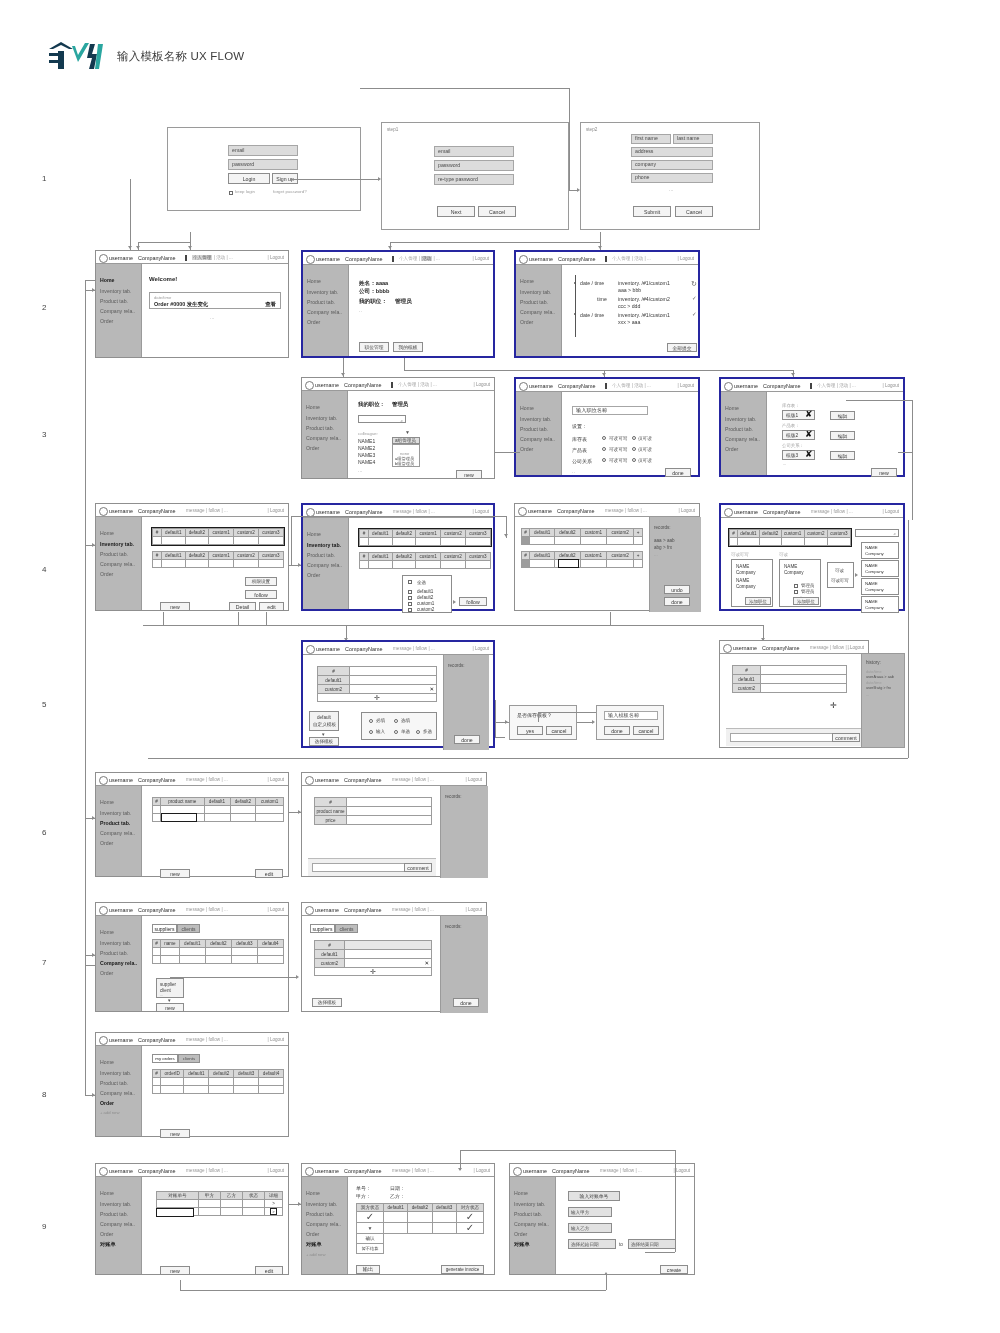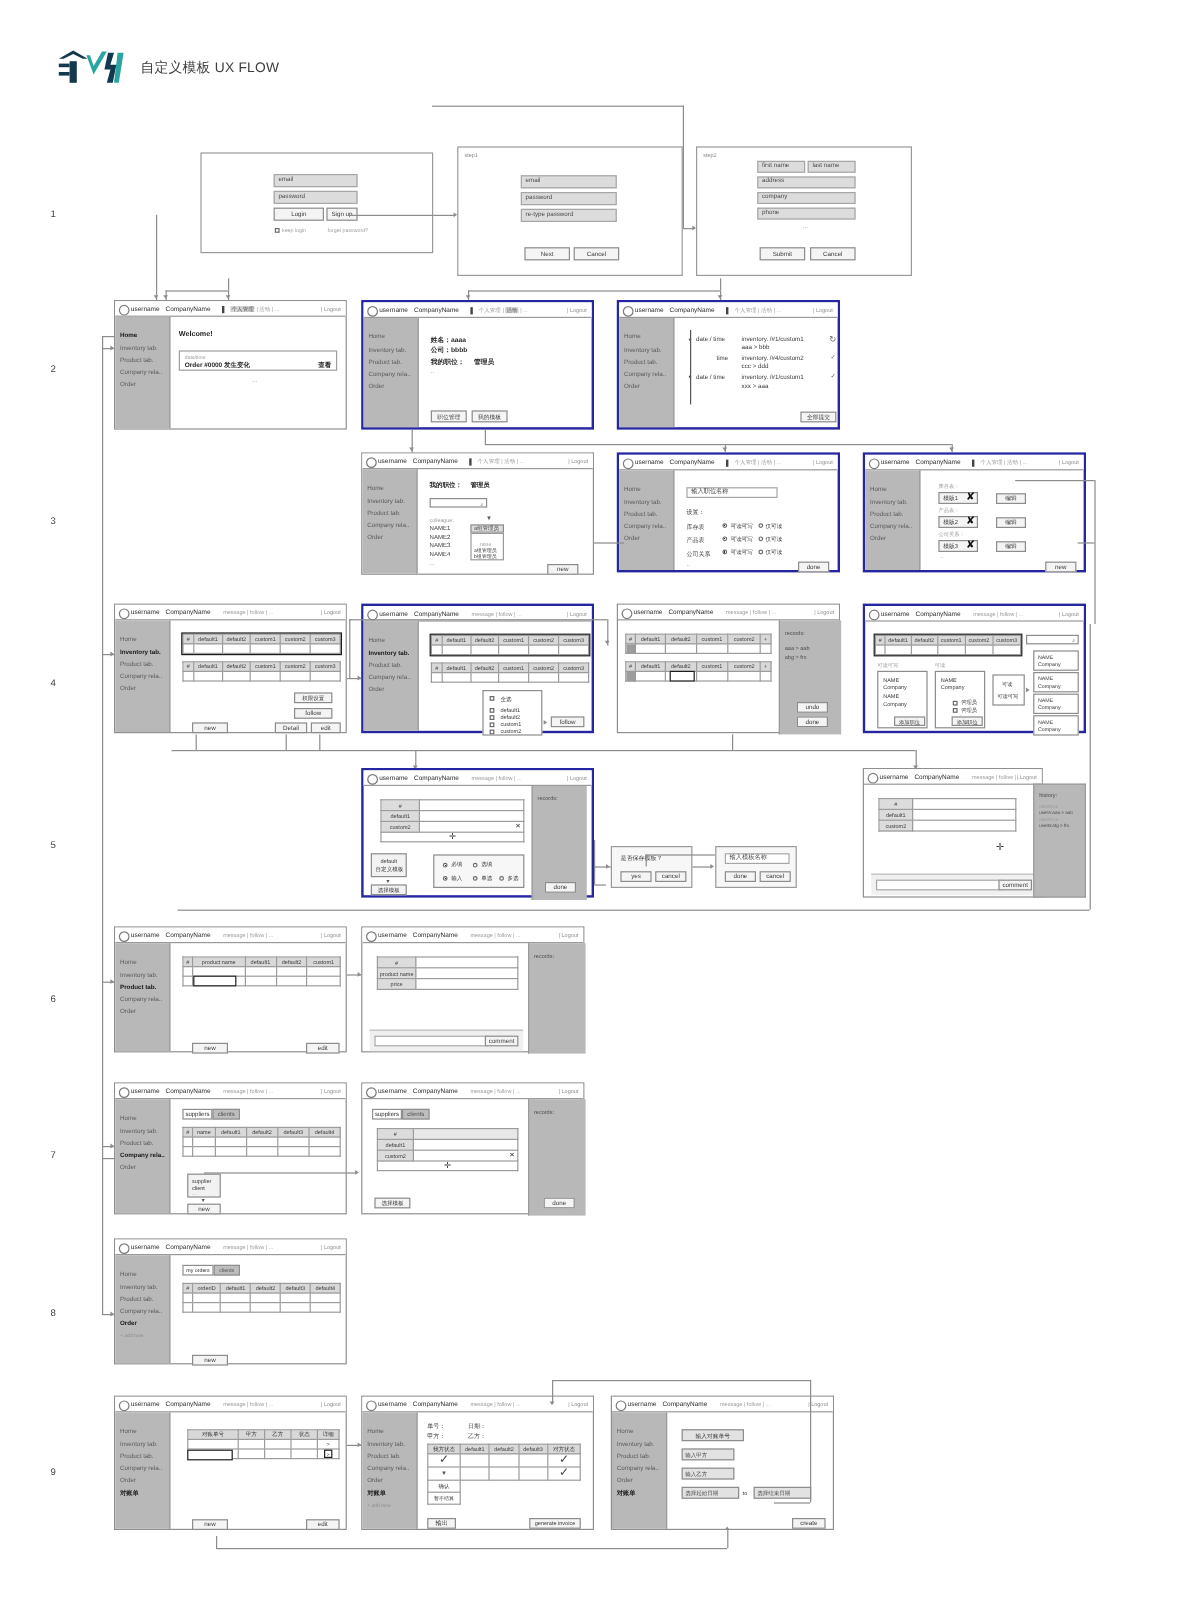--- a/index.html
+++ b/index.html
@@ -118,21 +118,21 @@
     <svg width="60" height="32" viewBox="0 0 60 32">
       <path d="M4 9 L16 2 L28 9 L24 9 L16 5 L8 9 Z" fill="#13394f"></path>
       <rect x="13" y="11" width="6" height="18" fill="#13394f"></rect>
       <rect x="4" y="13" width="9" height="3" fill="#13394f"></rect>
       <rect x="4" y="20" width="9" height="3" fill="#13394f"></rect>
       <path d="M27 6 L33 22 L44 3 L40 3 L33 15 L30 6 Z" fill="#2aa6a0"></path>
       <path d="M45 4 L50 4 L47 14 L52 14 L49 29 L44 29 L47 18 L42 18 Z" fill="#13394f"></path>
       <path d="M53 4 L58 4 L54 29 L50 29 Z" fill="#2aa6a0"></path>
     </svg>
   </div>
-  <div id="header-title">自定义模板 UX FLOW</div>
+  <div id="header-title">输入模板名称 UX FLOW</div>
 </div>
 
 <div class="rownum" style="left:42px;top:174px">1</div>
 <div class="rownum" style="left:42px;top:303px">2</div>
 <div class="rownum" style="left:42px;top:430px">3</div>
 <div class="rownum" style="left:42px;top:565px">4</div>
 <div class="rownum" style="left:42px;top:700px">5</div>
 <div class="rownum" style="left:42px;top:828px">6</div>
 <div class="rownum" style="left:42px;top:958px">7</div>
 <div class="rownum" style="left:42px;top:1090px">8</div>

